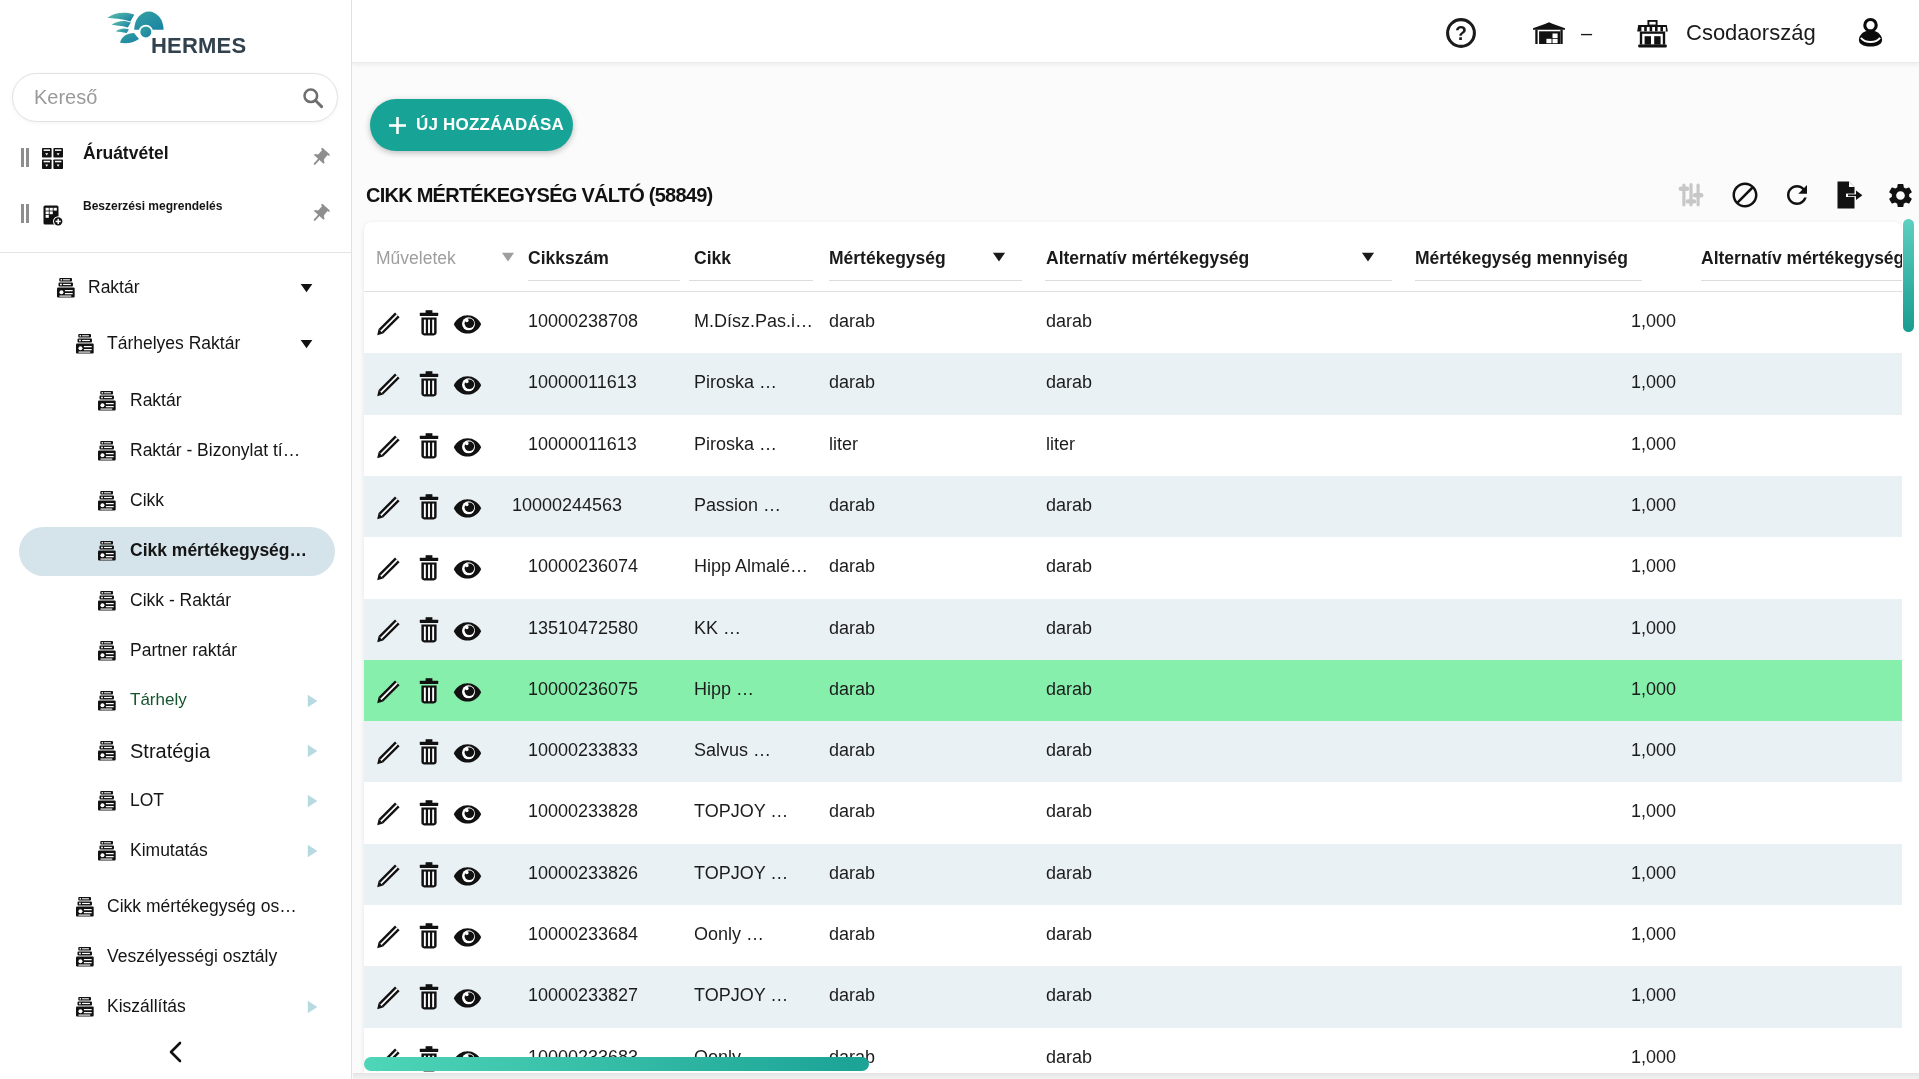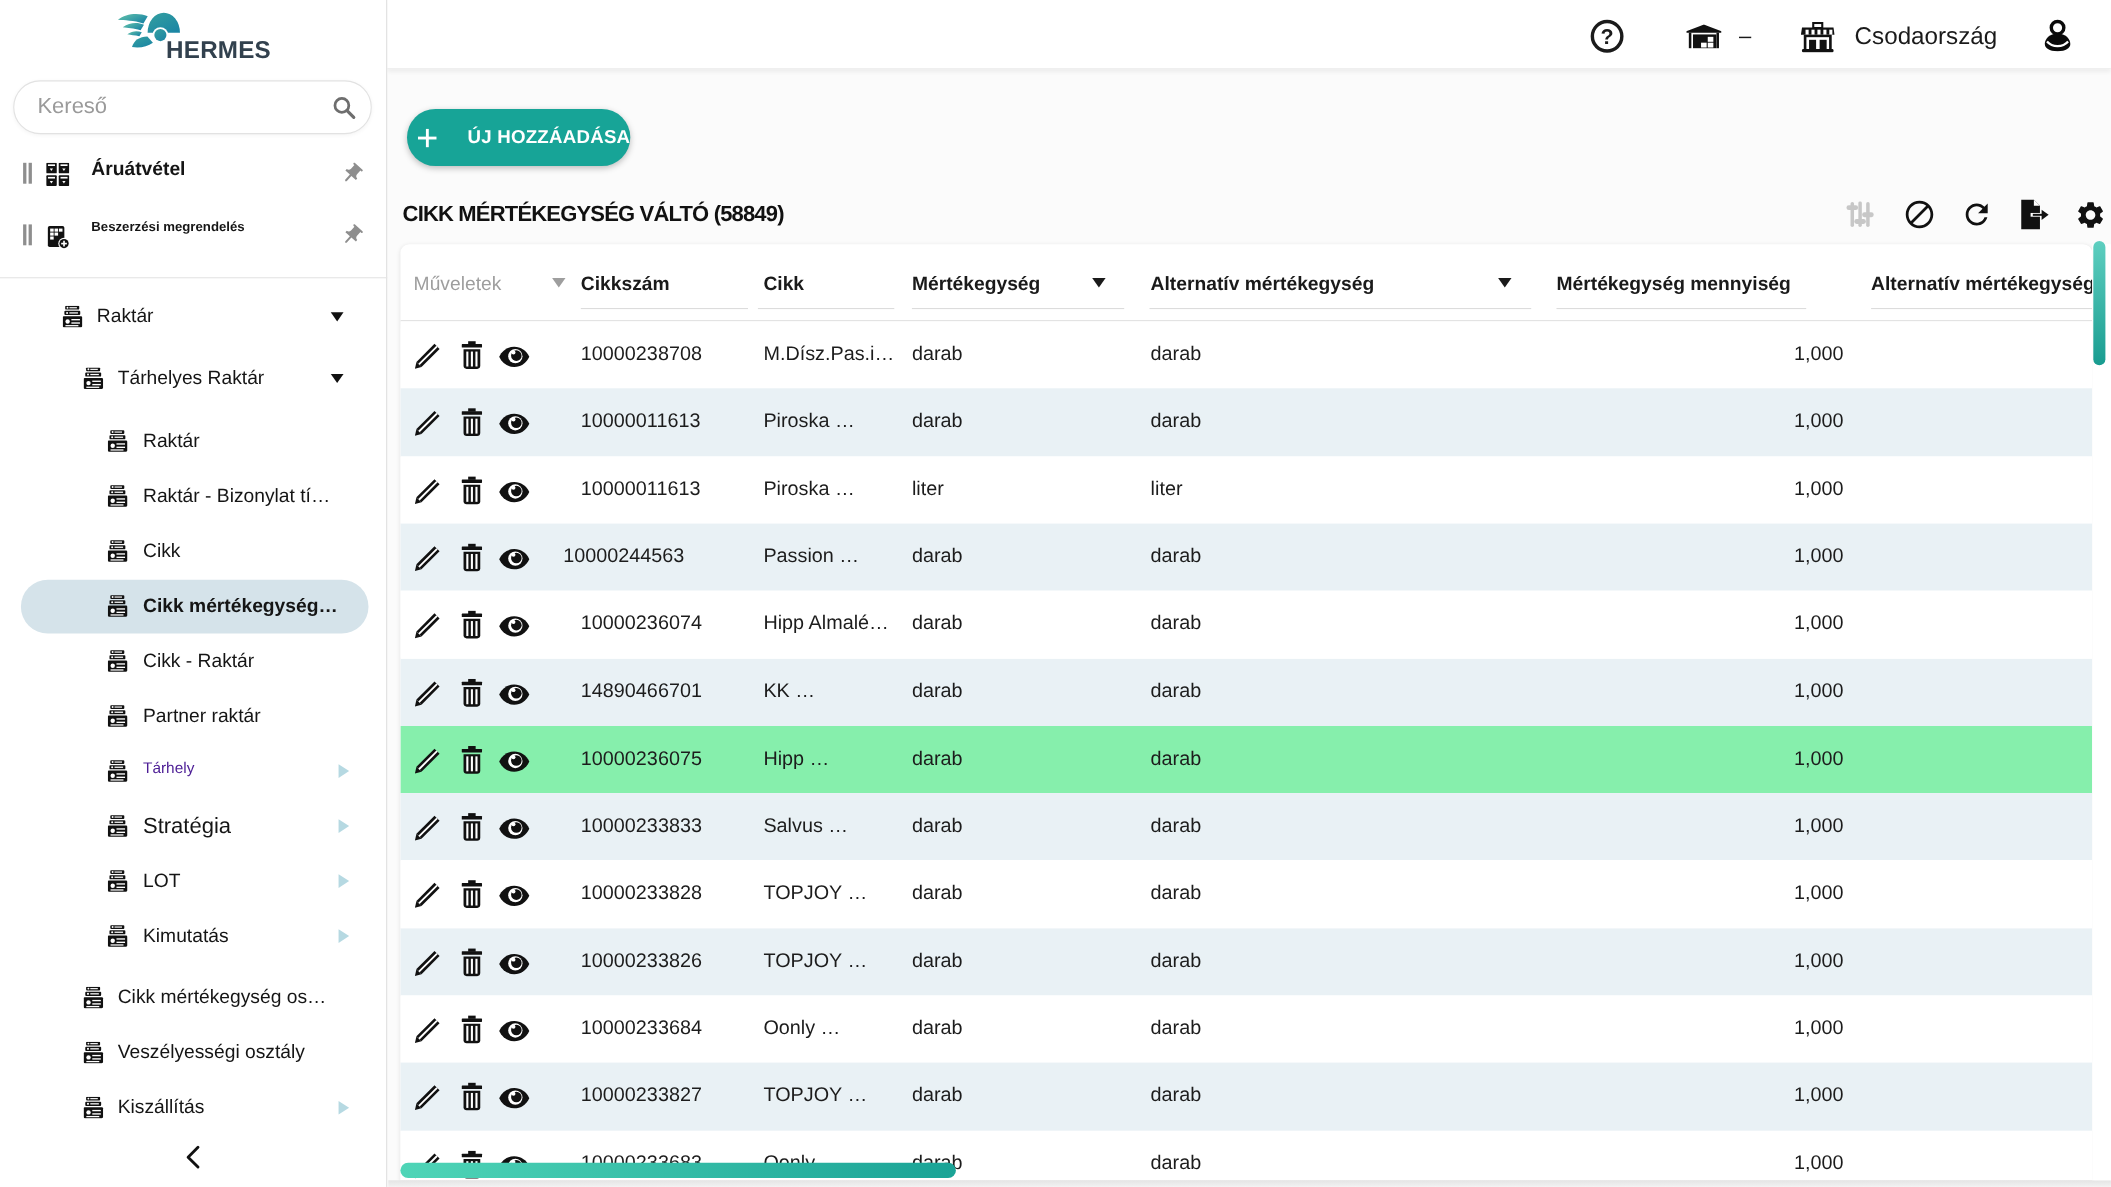--- a/index.html
+++ b/index.html
@@ -51,21 +51,21 @@
 <div style="position:absolute;left:1686px;top:20px;font-size:22px;color:#1a1a1a">Csodaország</div>
 <div style="position:absolute;left:1857px;top:17px">
       <svg width="27" height="30" viewBox="0 0 27 30" style="display:block">
 <circle cx="13.5" cy="8.2" r="5.7" fill="none" stroke="#0b0b0b" stroke-width="3.1"></circle>
 <path fill="#0b0b0b" d="M13.5 13.4 c 7.2 0 11.6 4.9 11.6 9.6 c0 3.5 -3.8 6.6 -11.6 6.6 c -7.8 0 -11.6 -3.1 -11.6 -6.6 c 0 -4.7 4.4 -9.6 11.6 -9.6 Z"></path>
 <path fill="none" stroke="#fff" stroke-width="2" d="M3.9 20.8 c 2.5 2.9 5.3 4.2 9.6 4.2 c 4.3 0 7.1 -1.3 9.6 -4.2"></path>
       </svg>
     </div>
   </div>
 
-<div style="position:absolute;left:370px;top:99px;width:203px;height:52px;border-radius:26px;background:#17a497;box-shadow:0 2px 6px rgba(0,0,0,.25);color:#fff;display:flex;align-items:center;justify-content:space-between;gap:10px;padding-left:10px">
+<div style="position:absolute;left:370px;top:99px;width:203px;height:52px;border-radius:26px;background:#17a497;box-shadow:0 2px 6px rgba(0,0,0,.25);color:#fff;display:flex;align-items:center;justify-content:center;gap:10px;padding-left:10px">
   <svg width="17" height="17" viewBox="0 0 17 17" style="display:block">
       <rect x="7.2" y="0" width="2.6" height="17" fill="#fff"></rect>
       <rect x="0" y="7.2" width="17" height="2.6" fill="#fff"></rect>
     </svg>
   <span style="font-size:17px;font-weight:700;letter-spacing:.2px">ÚJ HOZZÁADÁSA</span>
 </div>
 <div style="position:absolute;left:366px;top:184px;font-size:20px;letter-spacing:-0.75px;font-weight:700;color:#111">CIKK MÉRTÉKEGYSÉG VÁLTÓ (58849)</div>
 <div style="position:absolute;left:1678px;top:183px">
     <svg width="26" height="24" viewBox="0 0 26 24" style="display:block">
 <g fill="#c7c7c7">
@@ -337,21 +337,21 @@
         </svg>
       </div>
       <div style="position:absolute;left:89px;top:22px">
         <svg width="29" height="21" viewBox="0 0 29 21" style="display:block">
 <path fill="#111" d="M14.5 1.2 C 20.5 1.2 25.5 4.6 28.2 10.3 C 25.5 16.2 20.5 19.6 14.5 19.6 C 8.5 19.6 3.5 16.2 0.8 10.3 C 3.5 4.6 8.5 1.2 14.5 1.2 Z"></path>
 <circle fill="#fff" cx="15.5" cy="9.8" r="6.5"></circle>
 <circle fill="#111" cx="16.4" cy="9.3" r="4.8"></circle>
 <circle cx="13.8" cy="6.4" r="1.8" fill="#fff"></circle>
         </svg>
       </div>
-      <div class="cell" style="left:164px">14890466701</div>
+      <div class="cell" style="left:164px">13510472580</div>
       <div class="cell" style="left:330px">KK …</div>
       <div class="cell" style="left:465px">darab</div>
       <div class="cell" style="left:682px">darab</div>
       <div class="cell" style="left:1192px;width:120px;text-align:right">1,000</div>
     </div>
 <div style="position:absolute;left:0;top:437.8px;width:1538px;height:61.3px;background:#86efac">
       <div style="position:absolute;left:13px;top:19px">
         <svg width="24" height="25" viewBox="0 0 24 25" style="display:block">
 <path fill="#111" d="M1.6 18.0 L18.0 1.6 L22.6 6.2 L6.2 22.6 Z"></path>
 <path fill="#111" d="M1.6 18.0 L6.2 22.6 L0.2 24.2 Z"></path>
@@ -878,21 +878,21 @@
           <rect x="6.4" y="1.3" width="7.2" height="1.1"></rect>
 <circle cx="4.2" cy="6.8" r="1.0"></circle>
           <rect x="6.4" y="6.2" width="8.2" height="1.2"></rect>
 <circle cx="4.7" cy="15.0" r="2.1"></circle>
 <rect x="8.3" y="12.6" width="8.2" height="1.3"></rect>
 <rect x="8.3" y="15.8" width="8.2" height="1.3"></rect>
 <rect x="2.6" y="18.4" width="12.4" height="1.2"></rect>
 </g>
       </svg>
     </div>
-    <div style="position:absolute;left:130px;top:690px;font-size:14px;font-weight:400;color:#4c1d95;white-space:nowrap">Tárhely</div>
+    <div style="position:absolute;left:130px;top:690px;font-size:17px;font-weight:400;color:#14532d;white-space:nowrap">Tárhely</div>
     <div style="position:absolute;left:307px;top:694px">
       <svg width="11" height="14" viewBox="0 0 11 14" style="display:block">
         <path fill="#b6d9e2" d="M0.8 0.8 V13.2 L10.4 7 Z"></path>
       </svg>
     </div>
 <div style="position:absolute;left:98px;top:741px">
       <svg width="19" height="20" viewBox="0 0 20 21" style="display:block">
 <g fill="#111">
 <rect x="2.4" y="0" width="13.4" height="3.6" rx="0.9"></rect>
 <rect x="1.6" y="4.8" width="15.2" height="4.0" rx="0.9"></rect>

